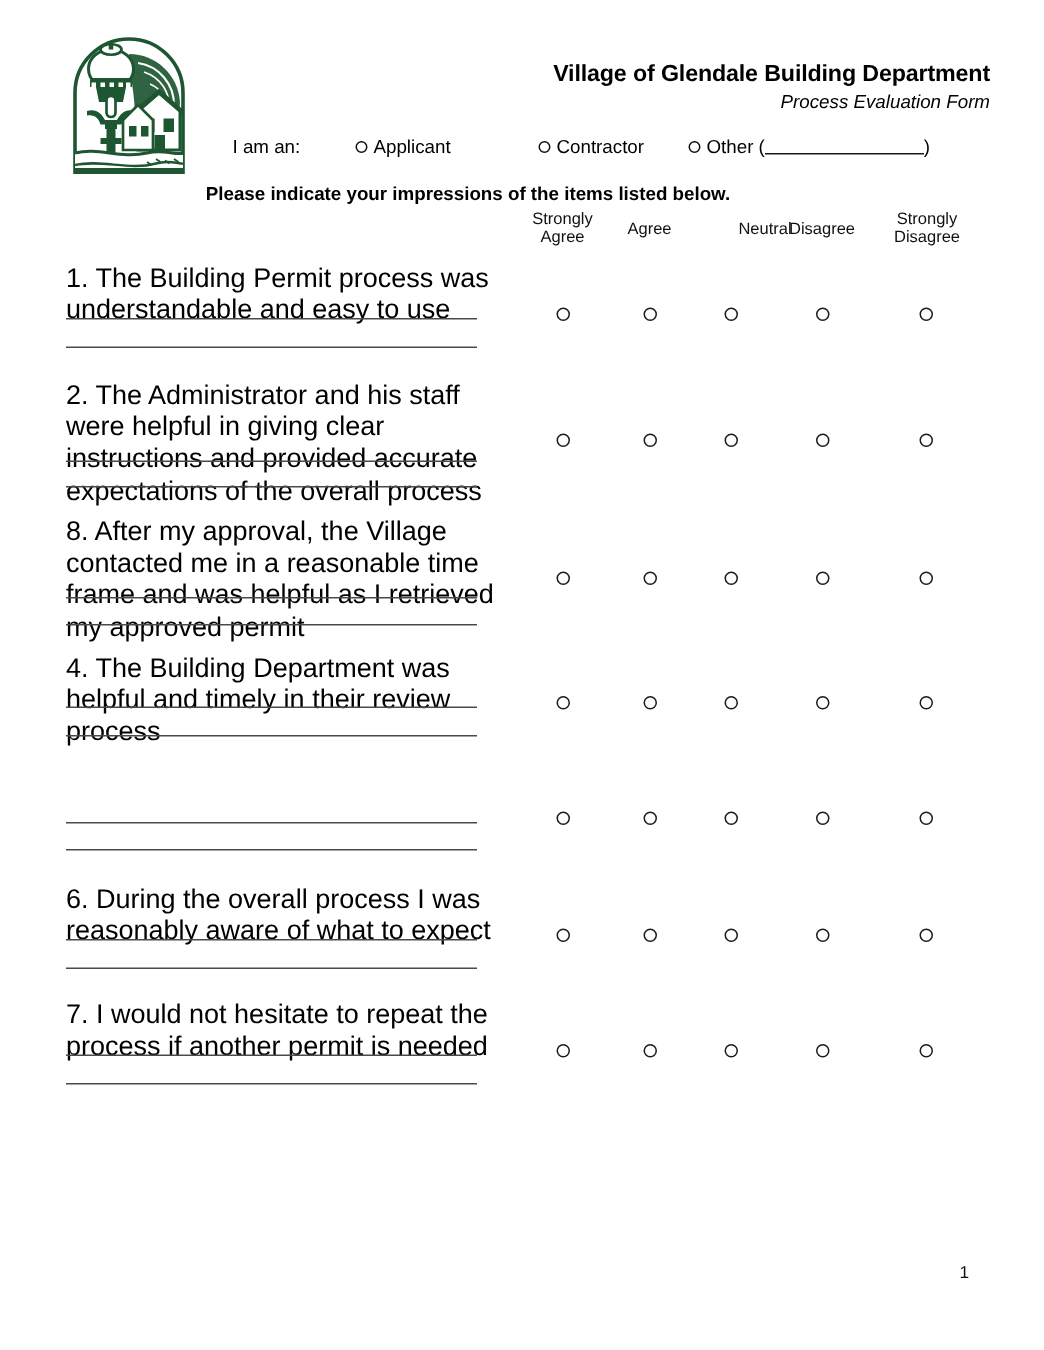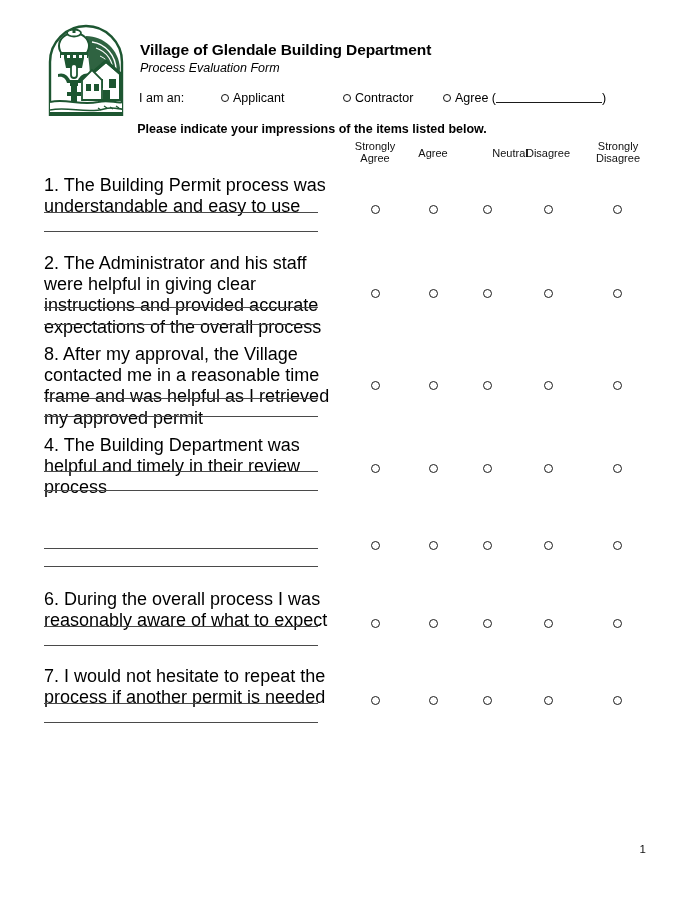--- a/index.html
+++ b/index.html
@@ -38,39 +38,39 @@
     width: 80px;
     height: 94px;
   }
   .logo svg { display: block; }
 
   .title-block {
     position: absolute;
     left: 140px;
     top: 40px;
     width: 520px;
-    text-align: left;
+    text-align: right;
   }
   .doc-title {
     font-size: 15.5px;
     font-weight: bold;
     letter-spacing: -0.1px;
     line-height: 1.25;
   }
   .doc-subtitle {
     font-size: 12.5px;
     font-style: italic;
     line-height: 1.35;
     margin-top: 1px;
   }
 
   
   .respondent-row {
     position: absolute;
-    left: 0;
+    left: 16px;
     top: 89px;
     width: 552px;
     height: 22px;
     font-size: 12.5px;
   }
   .resp-label {
     position: absolute;
     left: 139px;
     top: 2px;
     font-size: 12.5px;
@@ -240,21 +240,21 @@
 
     <span class="resp-opt opt-applicant">
       <span class="orad"></span><span>Applicant</span>
     </span>
 
     <span class="resp-opt opt-contractor">
       <span class="orad"></span><span>Contractor</span>
     </span>
 
     <span class="resp-opt opt-other">
-      <span class="orad"></span><span>Agree (</span><span class="other-blank"></span><span>)</span>
+      <span class="orad"></span><span>Other (</span><span class="other-blank"></span><span>)</span>
     </span>
   </div>
 
   <div class="instruction">Please indicate your impressions of the items listed below.</div>
 
   <div class="scale-head" style="left:343px;">
     <div>Strongly</div>
     <div>Agree</div>
   </div>
   <div class="scale-head" style="left:401px; top:147px;">

